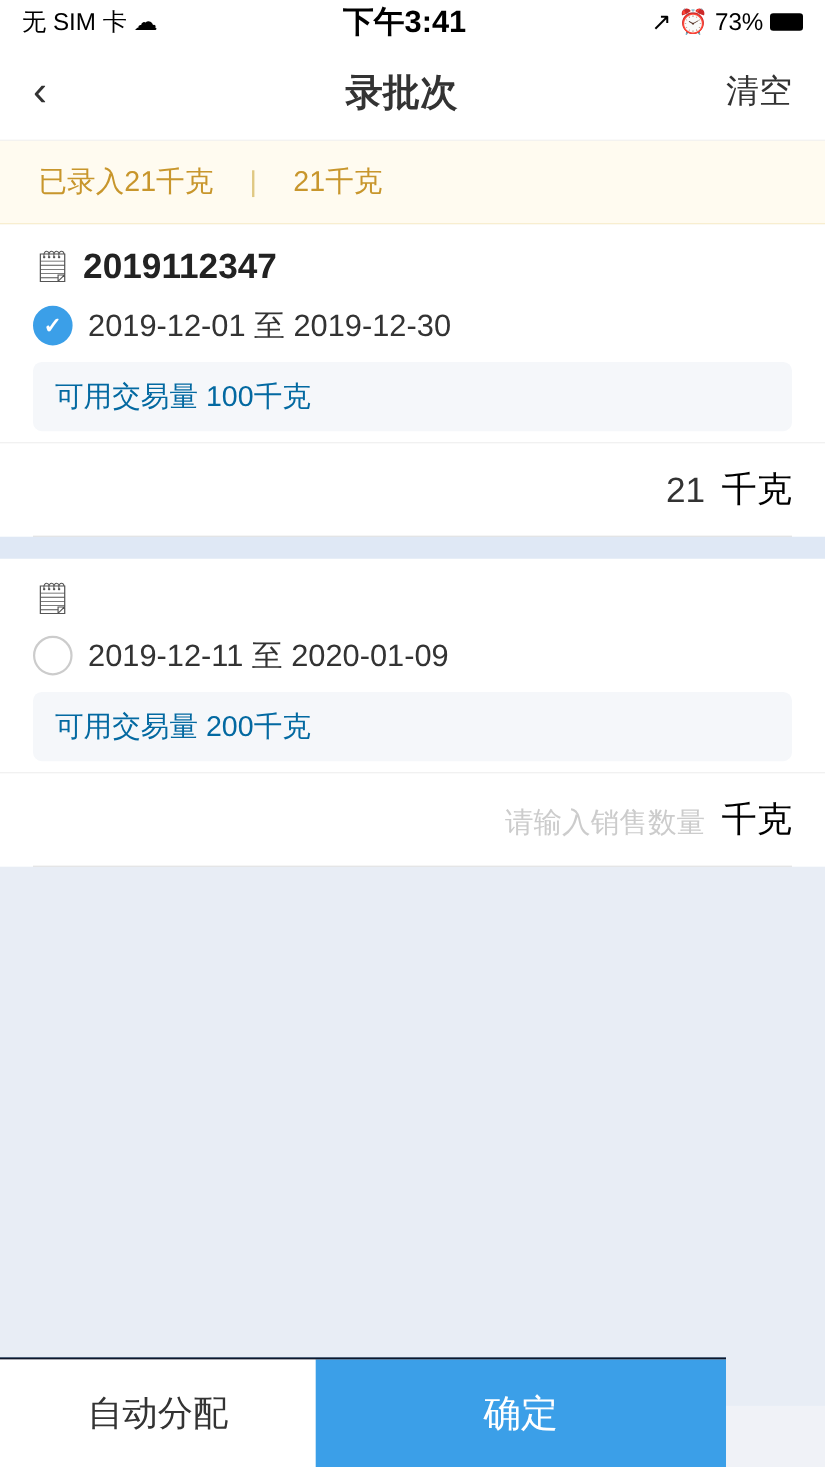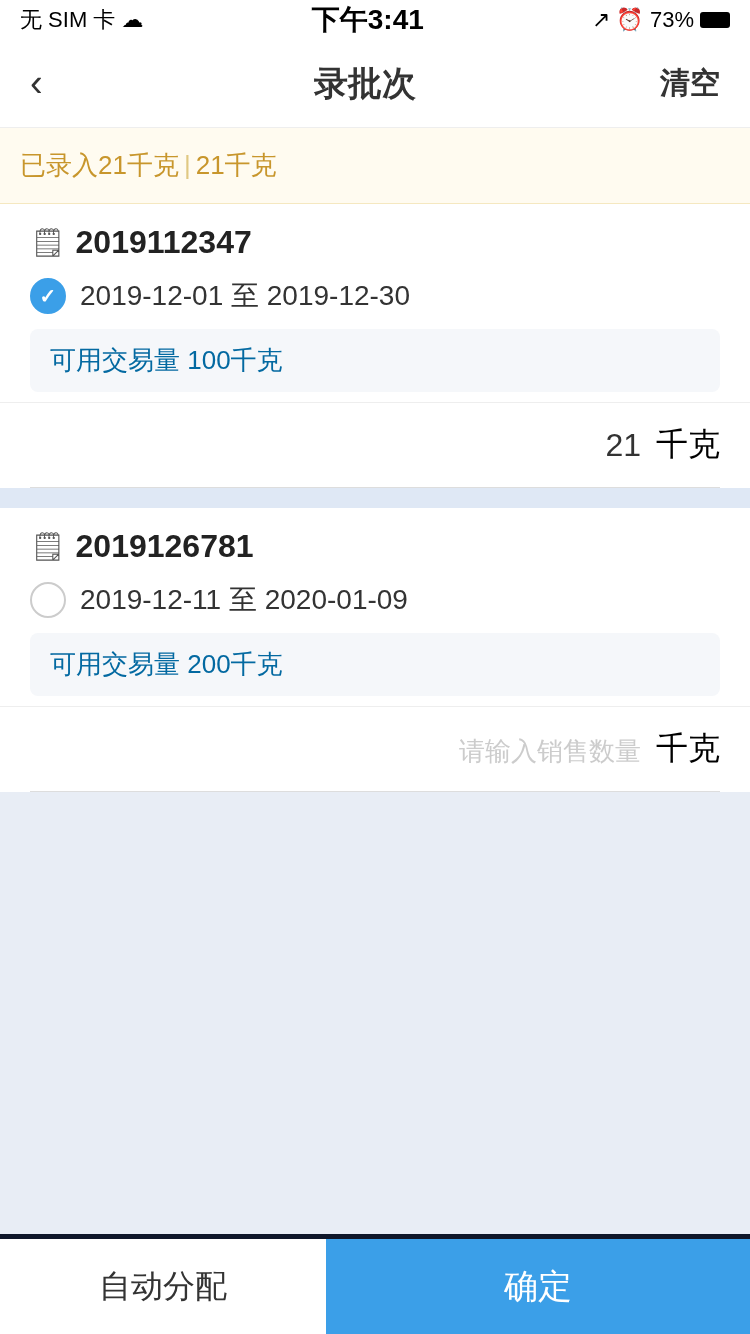--- a/index.html
+++ b/index.html
@@ -50,30 +50,29 @@
       font-size: 34px;
       font-weight: 700;
       color: #333;
     }
     .nav-action {
       font-size: 30px;
       color: #333;
       cursor: pointer;
       width: 80px;
       text-align: right;
-      font-weight: bold;
     }
 
     
     .summary-bar {
       background: #fffbf0;
-      padding: 20px 20px;
-      display: flex;
-      align-items: center;
-      gap: 5px;
+      padding: 20px 35px;
+      display: flex;
+      align-items: center;
+      gap: 33px;
       border-bottom: 1px solid #f5e8c0;
     }
     .summary-label {
       color: #c8962c;
       font-size: 26px;
     }
     .summary-divider {
       color: #e0c882;
       font-size: 26px;
     }
@@ -185,25 +184,25 @@
     .empty-area {
       background: #e8edf5;
       height: 490px;
     }
 
     
     .bottom-bar {
       position: fixed;
       bottom: 0;
       left: 0;
-      width: 750px;
+      width: 660px;
       height: 100px;
       display: flex;
       background: #fff;
-      border-top: 5px solid #0f172a;
+      border-top: 2px solid #0f172a;
     }
     .btn-auto {
       flex: 1;
       background: #fff;
       border: none;
       font-size: 32px;
       color: #333;
       cursor: pointer;
       display: flex;
       align-items: center;
@@ -265,21 +264,20 @@
     <span class="unit-label">千克</span>
   </div>
   <div class="input-underline"></div>
 </div>
 
 <div class="section-divider"></div>
 
 <div class="batch-card">
   <div class="batch-header">
     <span class="batch-icon">🗒</span>
-    <span class="batch-number">2019126781</span>
   </div>
   <div class="batch-date-row">
     <div class="radio-circle"></div>
     <span class="batch-date-text">2019-12-11 至 2020-01-09</span>
   </div>
   <div class="batch-quantity-row">可用交易量 200千克</div>
 
   <div class="input-row">
     <input class="quantity-input" type="number" placeholder="请输入销售数量" style="">
     <span class="unit-label">千克</span>

